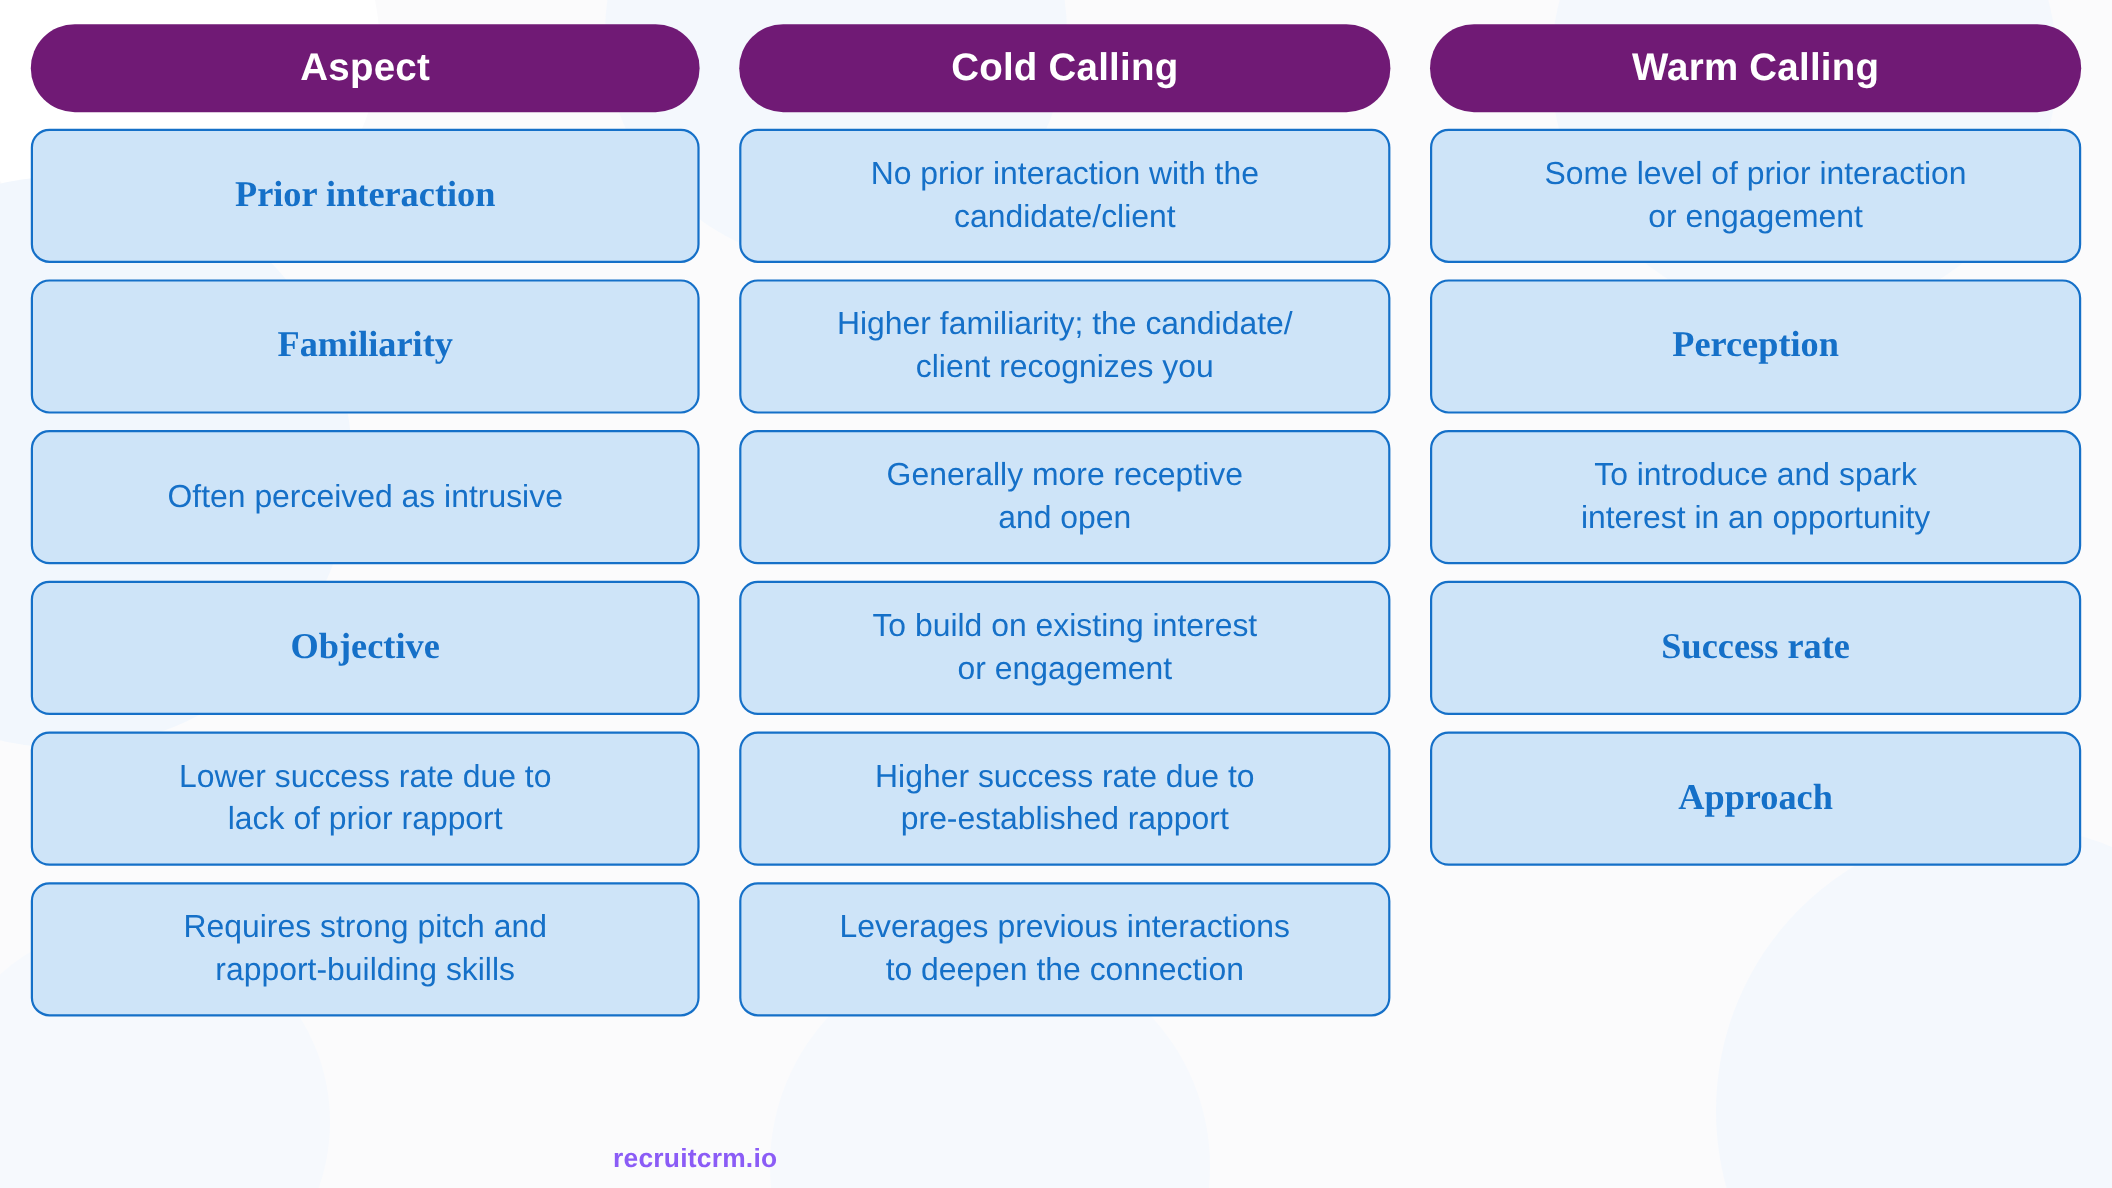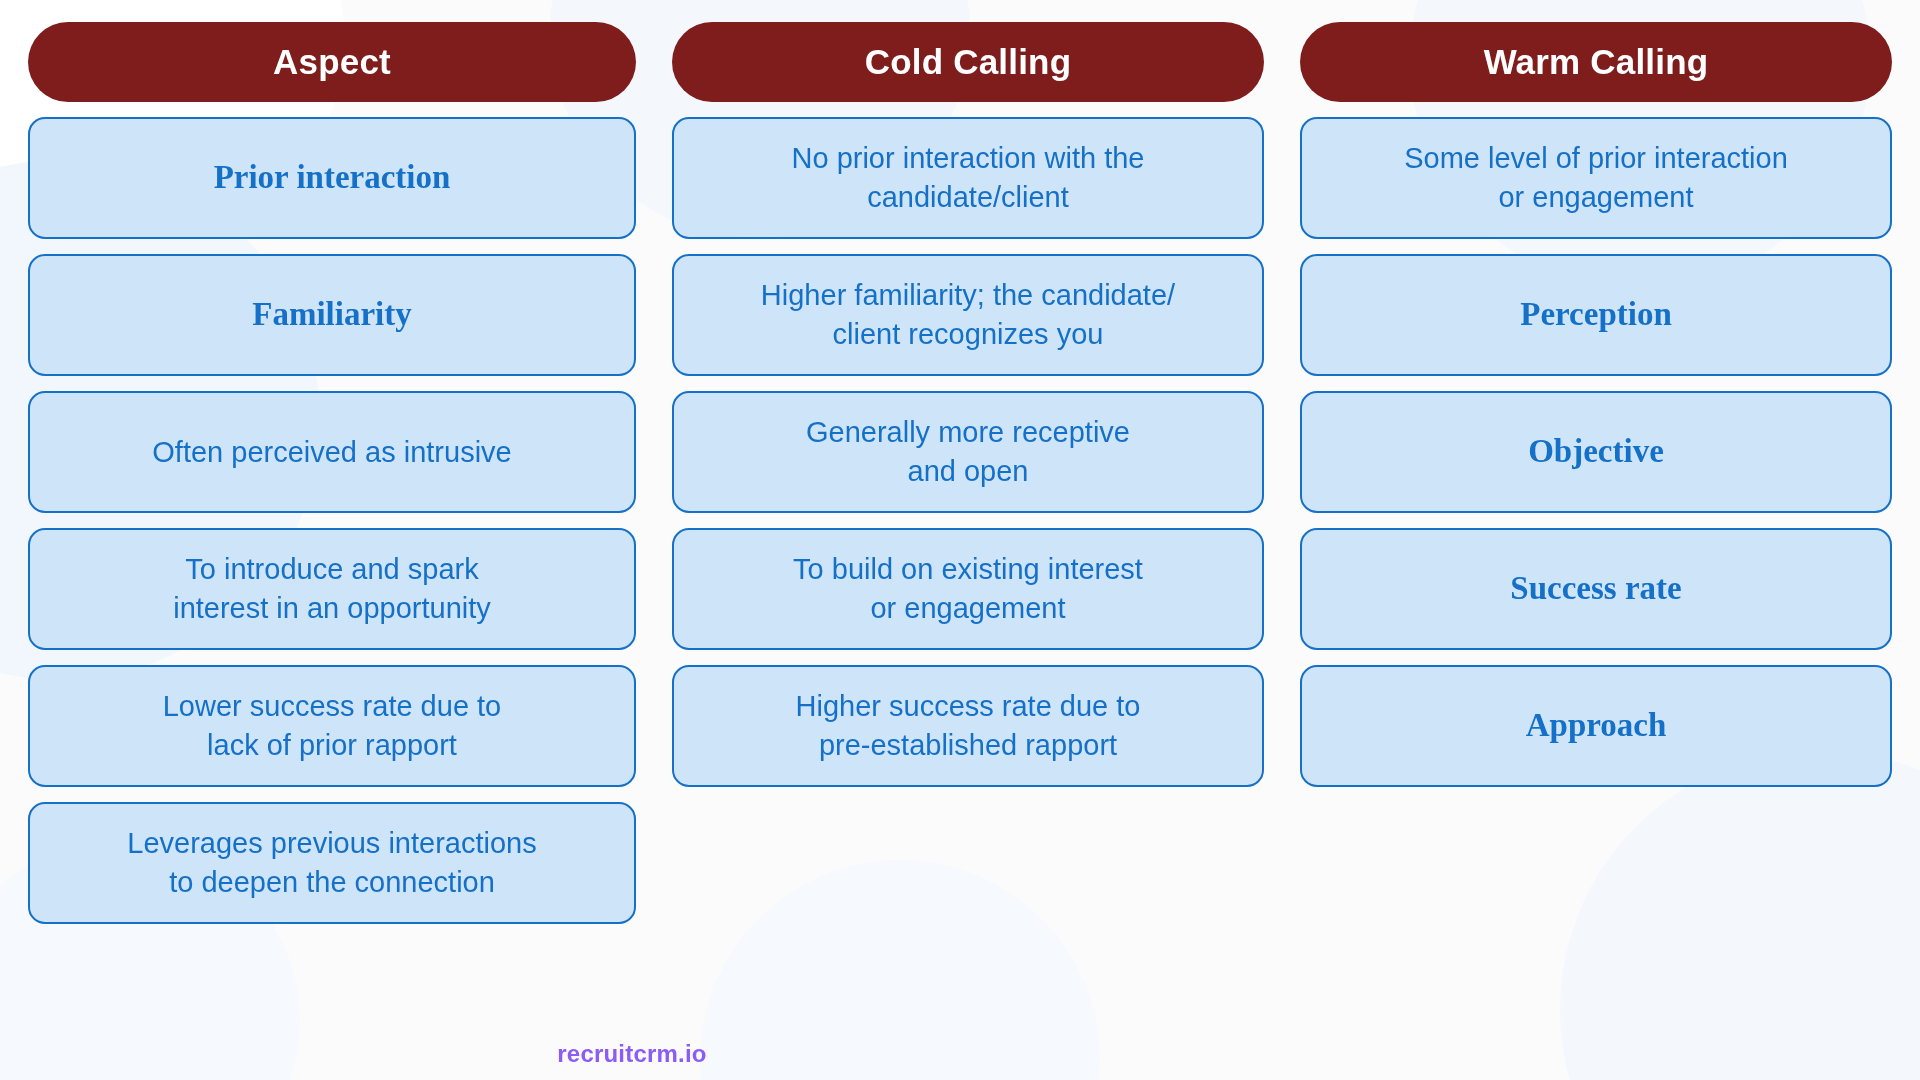--- a/index.html
+++ b/index.html
@@ -42,21 +42,21 @@
     grid-template-columns: 608px 1fr 1fr;
     grid-auto-rows: auto;
     column-gap: 36px;
     row-gap: 15px;
   }
 
   
   .header-pill {
     height: 80px;
     border-radius: 40px;
-    background: #7f1d1d;
+    background: #701a75;
     color: #ffffff;
     display: flex;
     align-items: center;
     justify-content: center;
     font-size: 35px;
     font-weight: bold;
     letter-spacing: 0.2px;
     white-space: nowrap;
   }
 
@@ -161,46 +161,50 @@
       <span class="cell-text">Perception</span>
     </div>
     <div class="cell value-cell">
       <span class="cell-text">Often perceived as intrusive</span>
     </div>
     <div class="cell value-cell">
       <span class="cell-text">Generally more receptive
 and open</span>
     </div>
 
-    <div class="cell aspect-cell">
-      <span class="cell-text">Objective</span>
-    </div>
     <div class="cell value-cell">
       <span class="cell-text">To introduce and spark
 interest in an opportunity</span>
     </div>
+    <div class="cell aspect-cell">
+      <span class="cell-text">Objective</span>
+    </div>
     <div class="cell value-cell">
       <span class="cell-text">To build on existing interest
 or engagement</span>
     </div>
 
     <div class="cell aspect-cell">
       <span class="cell-text">Success rate</span>
     </div>
     <div class="cell value-cell">
       <span class="cell-text">Lower success rate due to
 lack of prior rapport</span>
     </div>
     <div class="cell value-cell">
       <span class="cell-text">Higher success rate due to
 pre-established rapport</span>
     </div>
 
     <div class="cell aspect-cell">
       <span class="cell-text">Approach</span>
+    </div>
+    <div class="cell value-cell">
+      <span class="cell-text">Requires strong pitch and
+rapport-building skills</span>
     </div>
     <div class="cell value-cell">
       <span class="cell-text">Leverages previous interactions
 to deepen the connection</span>
     </div>
 
   </div>
 </div>
 
 <div id="footer">

